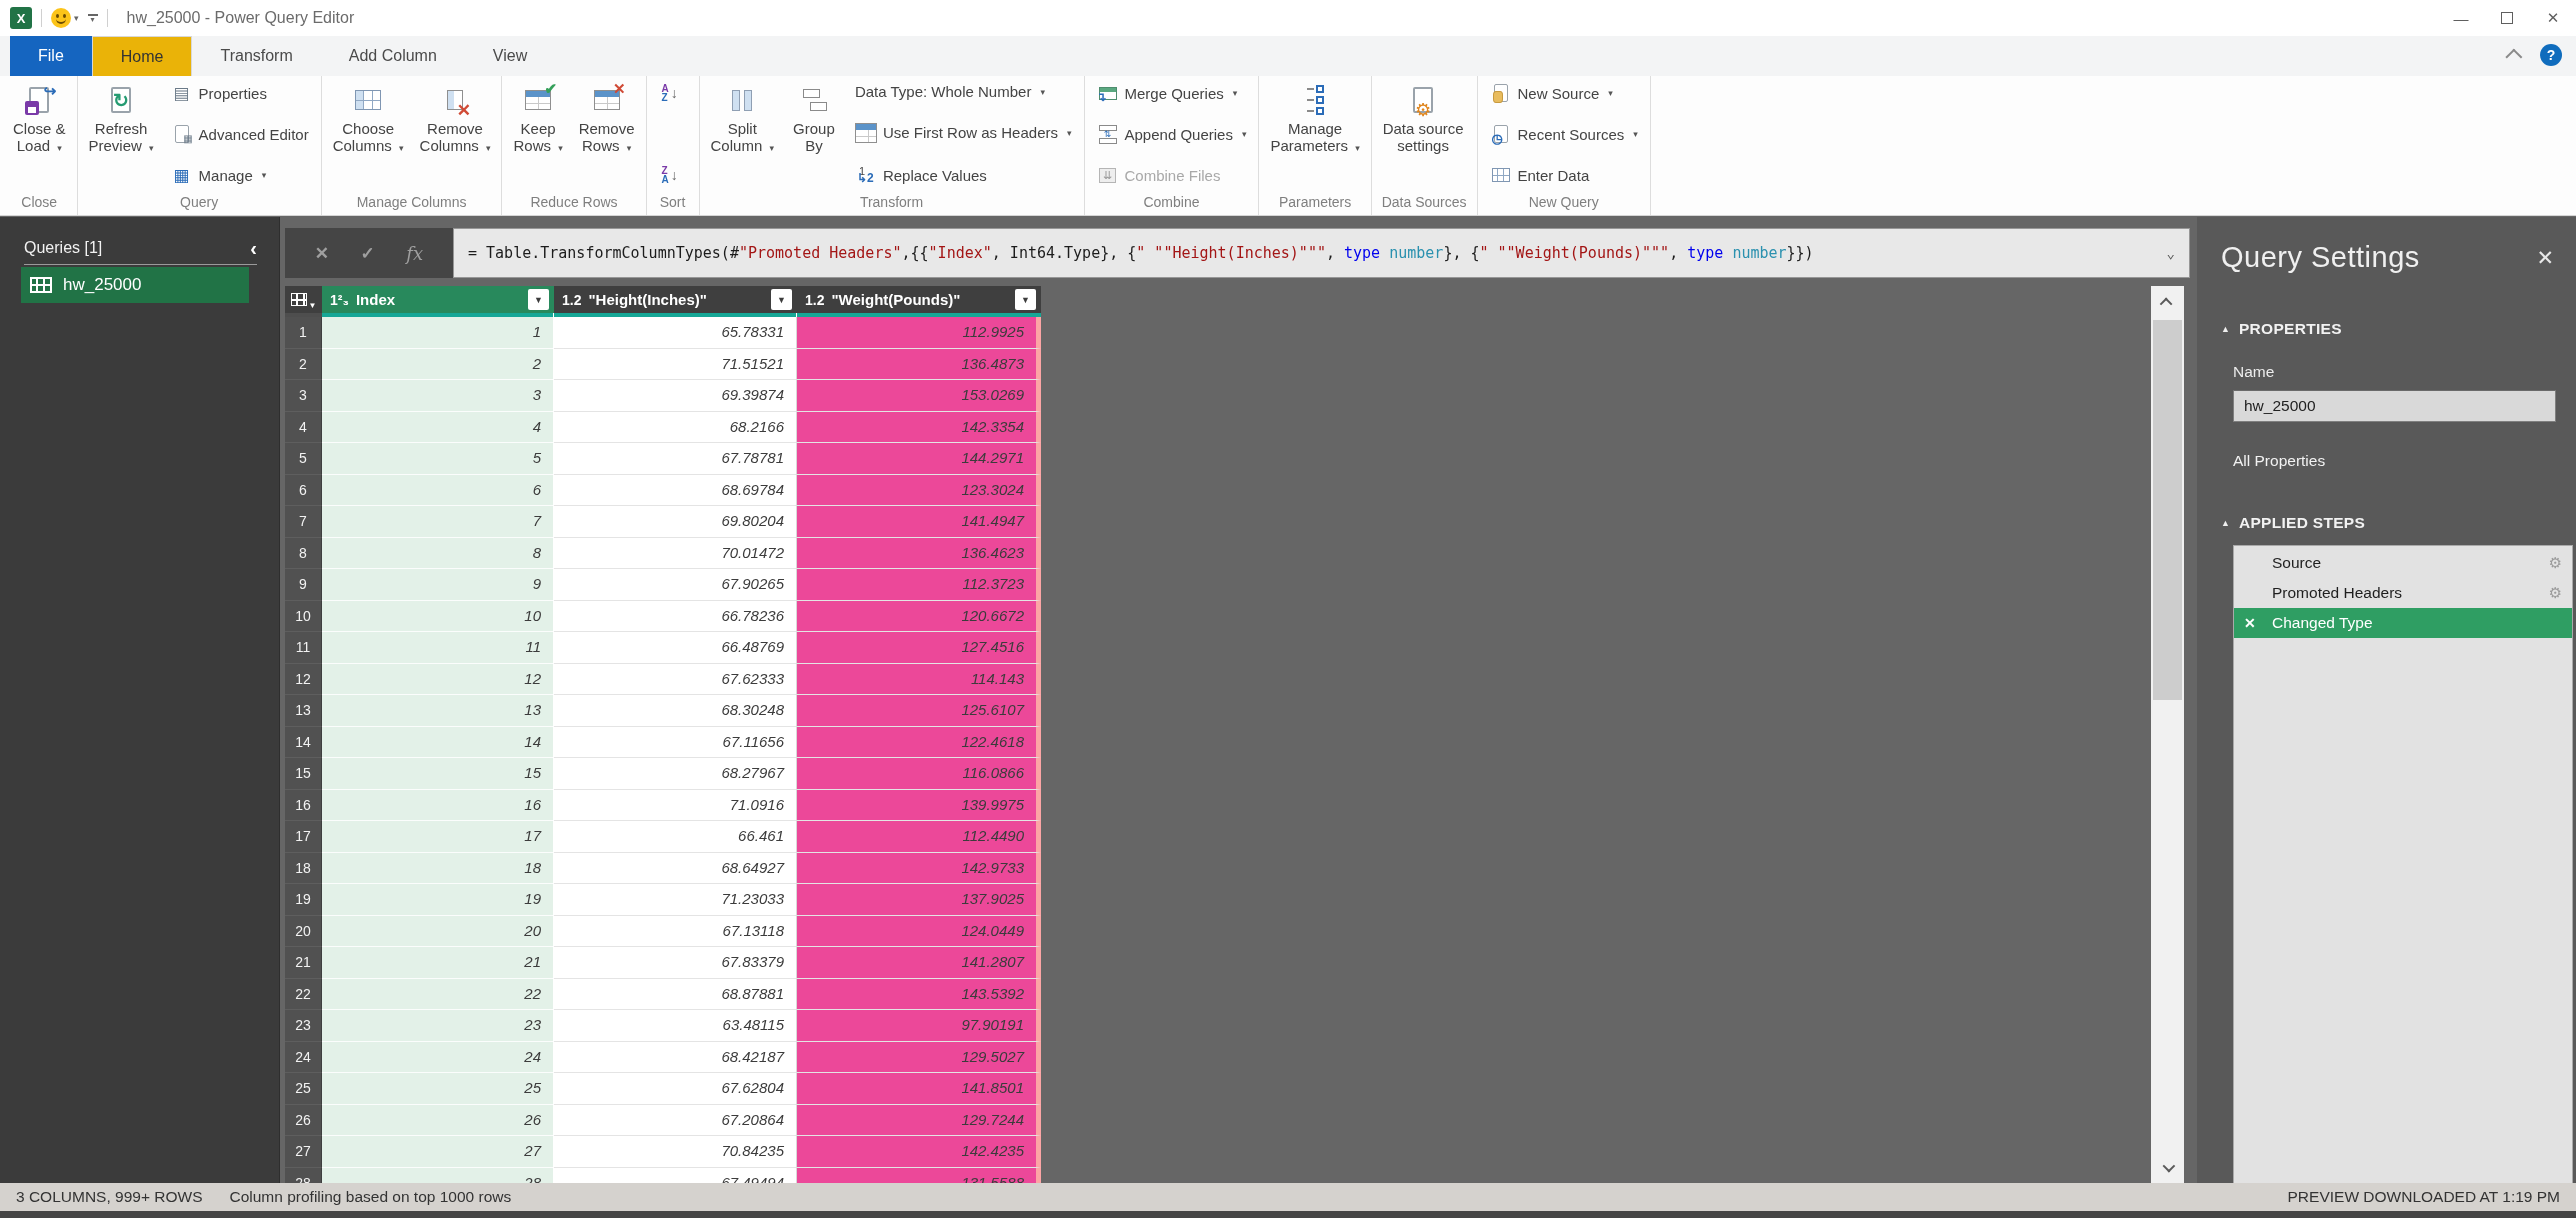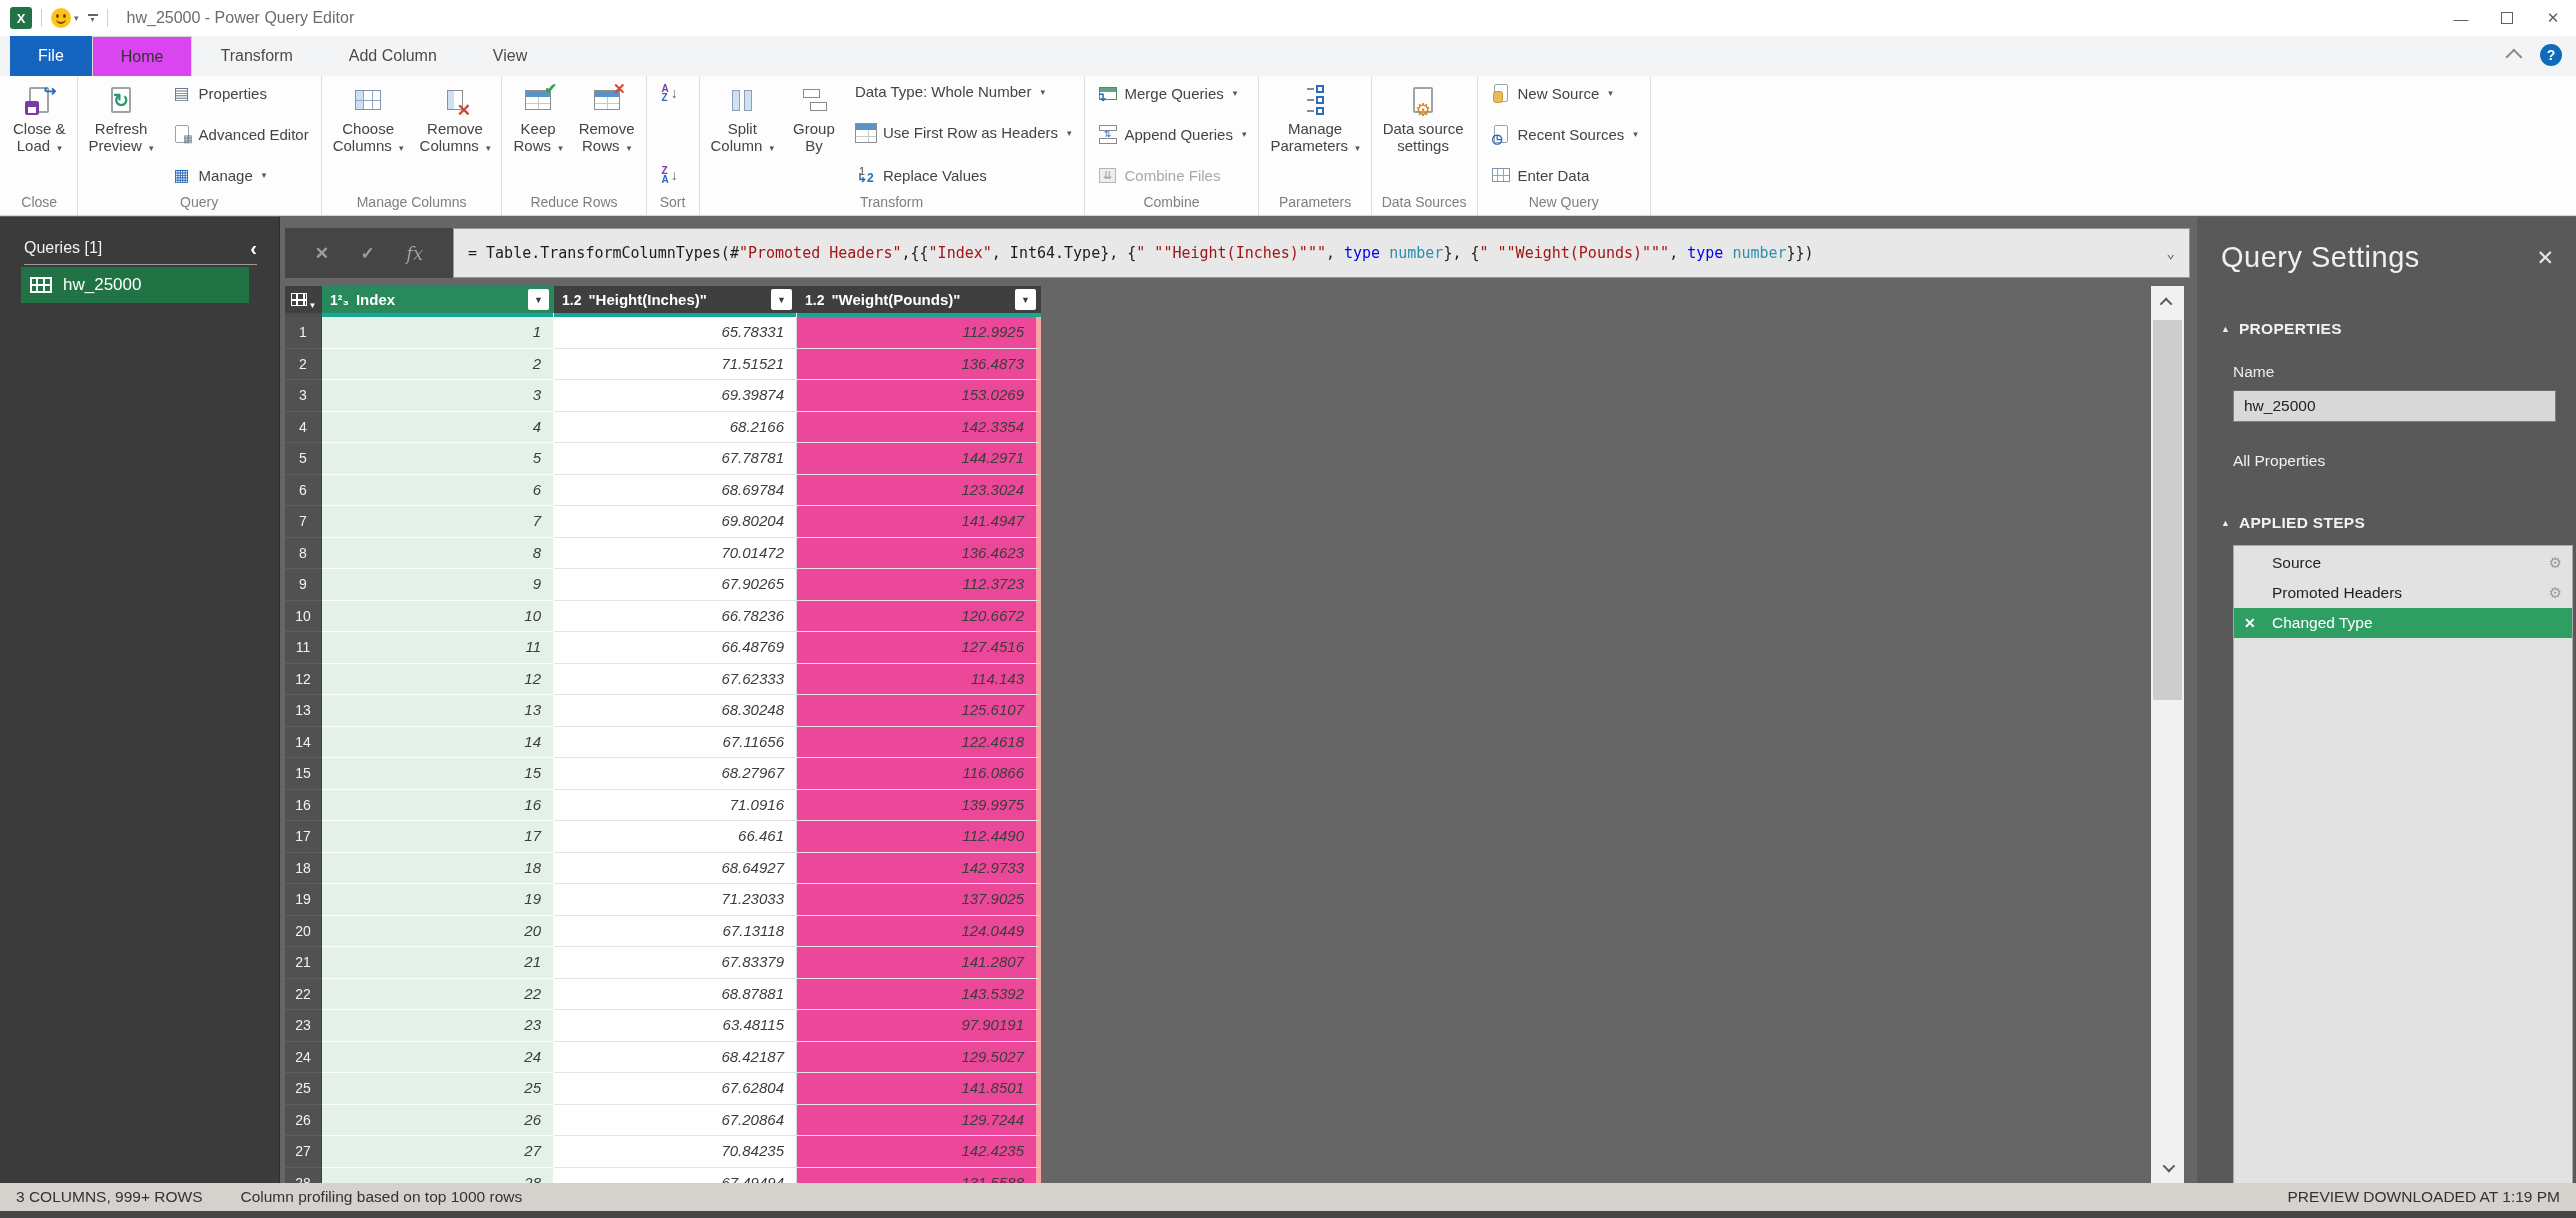--- a/index.html
+++ b/index.html
@@ -20,21 +20,21 @@
   .qat-custom span{font-size:8px;line-height:6px}
   #win-title{color:#6b6b6b;font-size:16px;margin-left:10px}
   #win-controls{margin-left:auto;display:flex;height:36px}
   .wbtn{width:46px;height:36px;display:flex;align-items:center;justify-content:center;color:#5f5f5f;font-size:15px}
   .wbtn .maxbox{width:12px;height:12px;border:1px solid #5f5f5f}
 
   
   #tabstrip{position:absolute;left:0;top:36px;width:2576px;height:40px;background:#f3f4f5;display:flex;align-items:stretch;padding-left:10px}
   .tab{padding:0 28px;display:flex;align-items:center;font-size:16px;color:#4a4a4a}
   .tab.file{background:#1565c0;color:#fff;min-width:74px;justify-content:center}
-  .tab.active{background:#d946ef;border:1px solid #d8d8d8;border-bottom:none;color:#333}
+  .tab.active{background:#eab308;border:1px solid #d8d8d8;border-bottom:none;color:#333}
   #ribbon-mini{position:absolute;right:14px;top:44px;display:flex;align-items:center;gap:18px}
   .rib-collapse{width:12px;height:12px;border-left:2px solid #8a8a8a;border-top:2px solid #8a8a8a;transform:rotate(45deg) translateY(3px)}
   .help-circle{width:22px;height:22px;border-radius:50%;background:#0f6cbd;color:#fff;font-weight:bold;font-size:14px;display:flex;align-items:center;justify-content:center}
 
   
   #ribbon{position:absolute;left:0;top:76px;width:2576px;height:140px;background:#fdfdfd;border-bottom:1px solid #d5d5d5;display:flex;align-items:stretch;padding:0 2px}
   .rgroup{display:flex;flex-direction:column;border-right:1px solid #ddd;padding:2px 4px 0 4px}
   .rg-content{flex:1;display:flex;align-items:stretch;gap:2px}
   .rg-label{text-align:center;color:#7f7f7f;font-size:14px;padding:2px 6px 5px}
   .bigbtn{display:flex;flex-direction:column;align-items:center;justify-content:flex-start;padding:5px 7px 2px;min-width:62px}
@@ -128,21 +128,21 @@
   .qs-allprops{color:#f2f2f2;font-size:15.5px;margin:30px 0 7px 12px}
   #sec-steps{margin-top:44px}
   #steps-panel{margin:13px 16px 0 12px;width:340px;height:659px;background:#e2e2e2;border:1px solid #a9a9a9;padding-top:2px}
   .step{height:30px;display:flex;align-items:center;padding:0 10px 0 38px;font-size:15.5px;color:#1f1f1f;position:relative}
   .step .gear{margin-left:auto;color:#9b9b9b;font-size:15px}
   .step.sel{background:#2f9e63;color:#fff}
   .step .delx{position:absolute;left:10px;font-size:14px;font-weight:bold;color:#fff}
 
   
   #statusbar{position:absolute;left:0;top:1183px;width:2576px;height:28px;background:#d5d2ce;display:flex;align-items:center;padding:0 16px;font-size:15.5px;color:#333}
-  #sb-left2{margin-left:38px}
+  #sb-left2{margin-left:27px}
   #sb-right{margin-left:auto}
   #bottomstrip{position:absolute;left:0;top:1211px;width:2576px;height:7px;background:#454545}
 </style>
 </head>
 <body>
 
 <div id="titlebar">
   <span class="xl-ico">X</span>
   <span class="tb-sep"></span>
   <span class="smiley">

